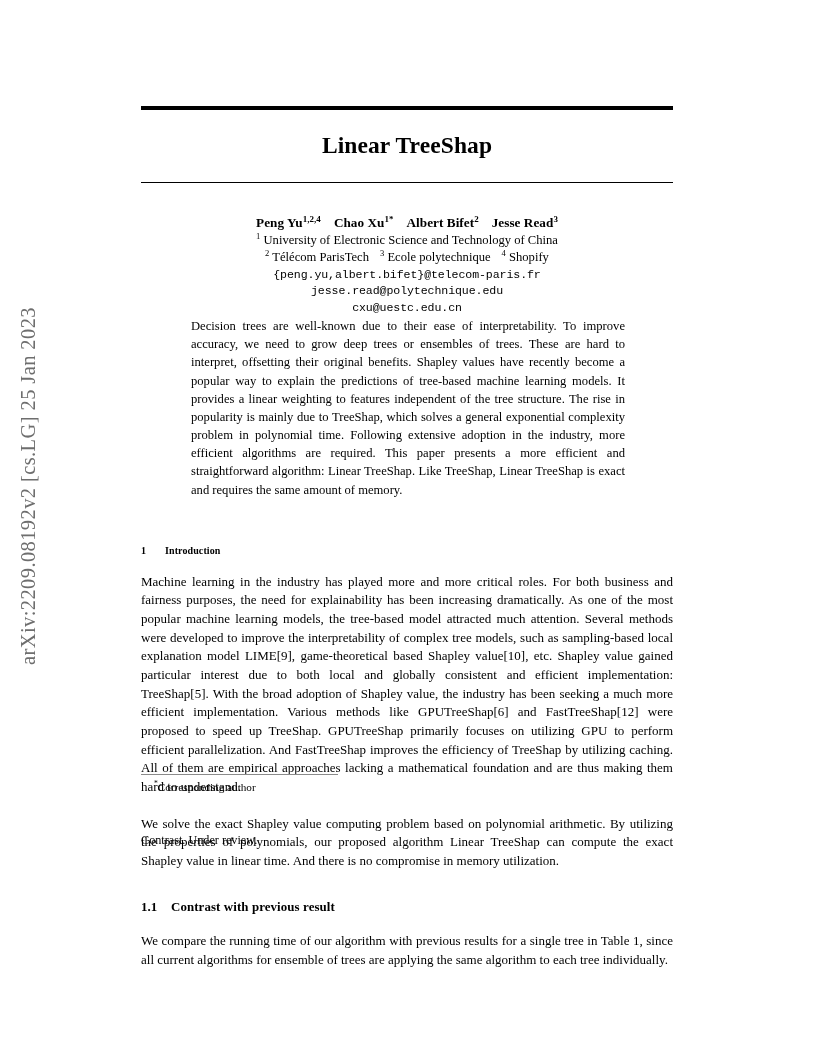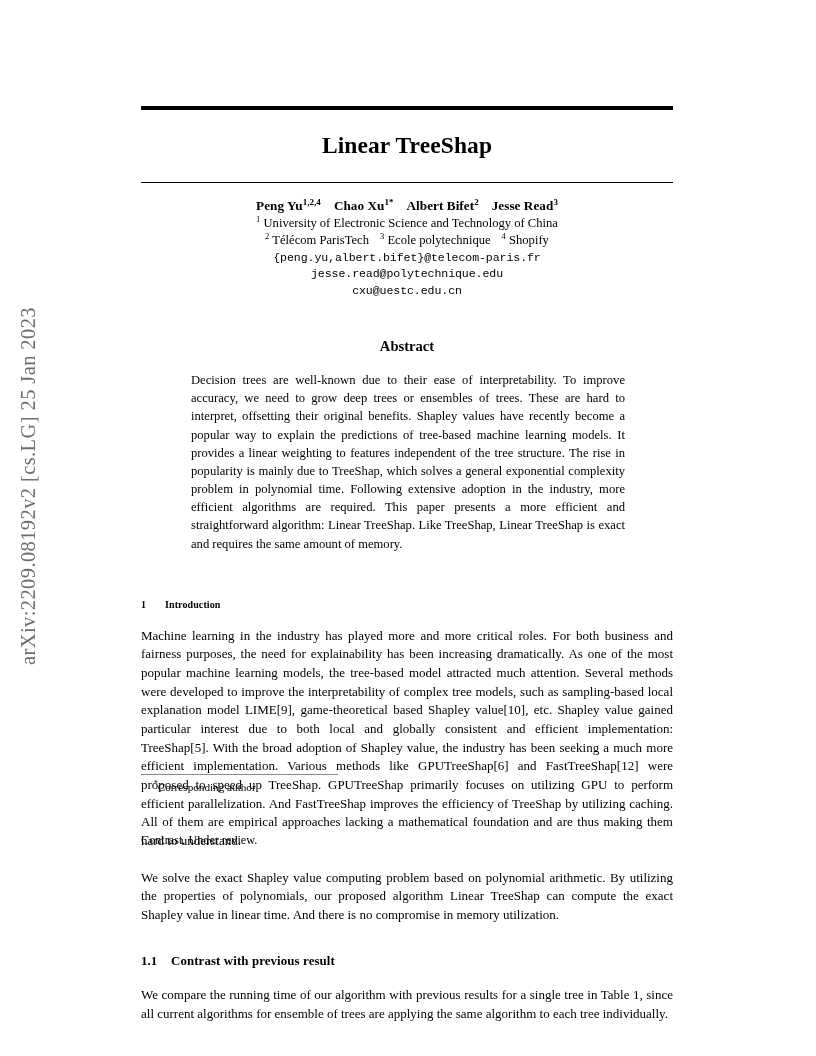--- a/index.html
+++ b/index.html
@@ -69,21 +69,21 @@
     font-size: 23.5px;
     font-weight: bold;
     letter-spacing: 0.1px;
     margin: 22px 0 23px 0;
     line-height: 1.15;
   }
 
   
   .authors-block {
     text-align: center;
-    margin-top: 14px;
+    margin-top: 31px;
   }
   .author-line {
     font-size: 13.2px;
     font-weight: bold;
     line-height: 1.32;
     letter-spacing: 0.05px;
   }
   .author-line .sep {
     display: inline-block;
     width: 13px;
@@ -205,21 +205,20 @@
 
     <div class="authors-block">
       <div class="author-line" id="author-names"><span>Peng Yu</span><sup>1,2,4</sup><span class="sep"></span><span>Chao Xu</span><sup>1*</sup><span class="sep"></span><span>Albert Bifet</span><sup>2</sup><span class="sep"></span><span>Jesse Read</span><sup>3</sup></div>
       <div class="affil-line" id="affil-1"><sup>1</sup><span> University of Electronic Science and Technology of China</span></div>
       <div class="affil-line" id="affil-2"><sup>2</sup><span> Télécom ParisTech</span><span class="sep"></span><sup>3</sup><span> Ecole polytechnique</span><span class="sep"></span><sup>4</sup><span> Shopify</span></div>
       <div class="email-line">{peng.yu,albert.bifet}@telecom-paris.fr</div>
       <div class="email-line">jesse.read@polytechnique.edu</div>
       <div class="email-line">cxu@uestc.edu.cn</div>
     </div>
 
-    <div class="abstract-heading">Abstract</div>
     <div class="abstract-body">Decision trees are well-known due to their ease of interpretability. To improve accuracy, we need to grow deep trees or ensembles of trees. These are hard to interpret, offsetting their original benefits. Shapley values have recently become a popular way to explain the predictions of tree-based machine learning models. It provides a linear weighting to features independent of the tree structure. The rise in popularity is mainly due to TreeShap, which solves a general exponential complexity problem in polynomial time. Following extensive adoption in the industry, more efficient algorithms are required. This paper presents a more efficient and straightforward algorithm: Linear TreeShap. Like TreeShap, Linear TreeShap is exact and requires the same amount of memory.</div>
 
     <div class="section-heading">
       <span class="num">1</span><span>Introduction</span>
     </div>
     <p class="body-para first-after-head">Machine learning in the industry has played more and more critical roles. For both business and fairness purposes, the need for explainability has been increasing dramatically. As one of the most popular machine learning models, the tree-based model attracted much attention. Several methods were developed to improve the interpretability of complex tree models, such as sampling-based local explanation model LIME[9], game-theoretical based Shapley value[10], etc. Shapley value gained particular interest due to both local and globally consistent and efficient implementation: TreeShap[5]. With the broad adoption of Shapley value, the industry has been seeking a much more efficient implementation. Various methods like GPUTreeShap[6] and FastTreeShap[12] were proposed to speed up TreeShap. GPUTreeShap primarily focuses on utilizing GPU to perform efficient parallelization. And FastTreeShap improves the efficiency of TreeShap by utilizing caching. All of them are empirical approaches lacking a mathematical foundation and are thus making them hard to understand.</p>
     <p class="body-para">We solve the exact Shapley value computing problem based on polynomial arithmetic. By utilizing the properties of polynomials, our proposed algorithm Linear TreeShap can compute the exact Shapley value in linear time. And there is no compromise in memory utilization.</p>
 
     <div class="subsection-heading">
       <span class="num">1.1</span><span>Contrast with previous result</span>

